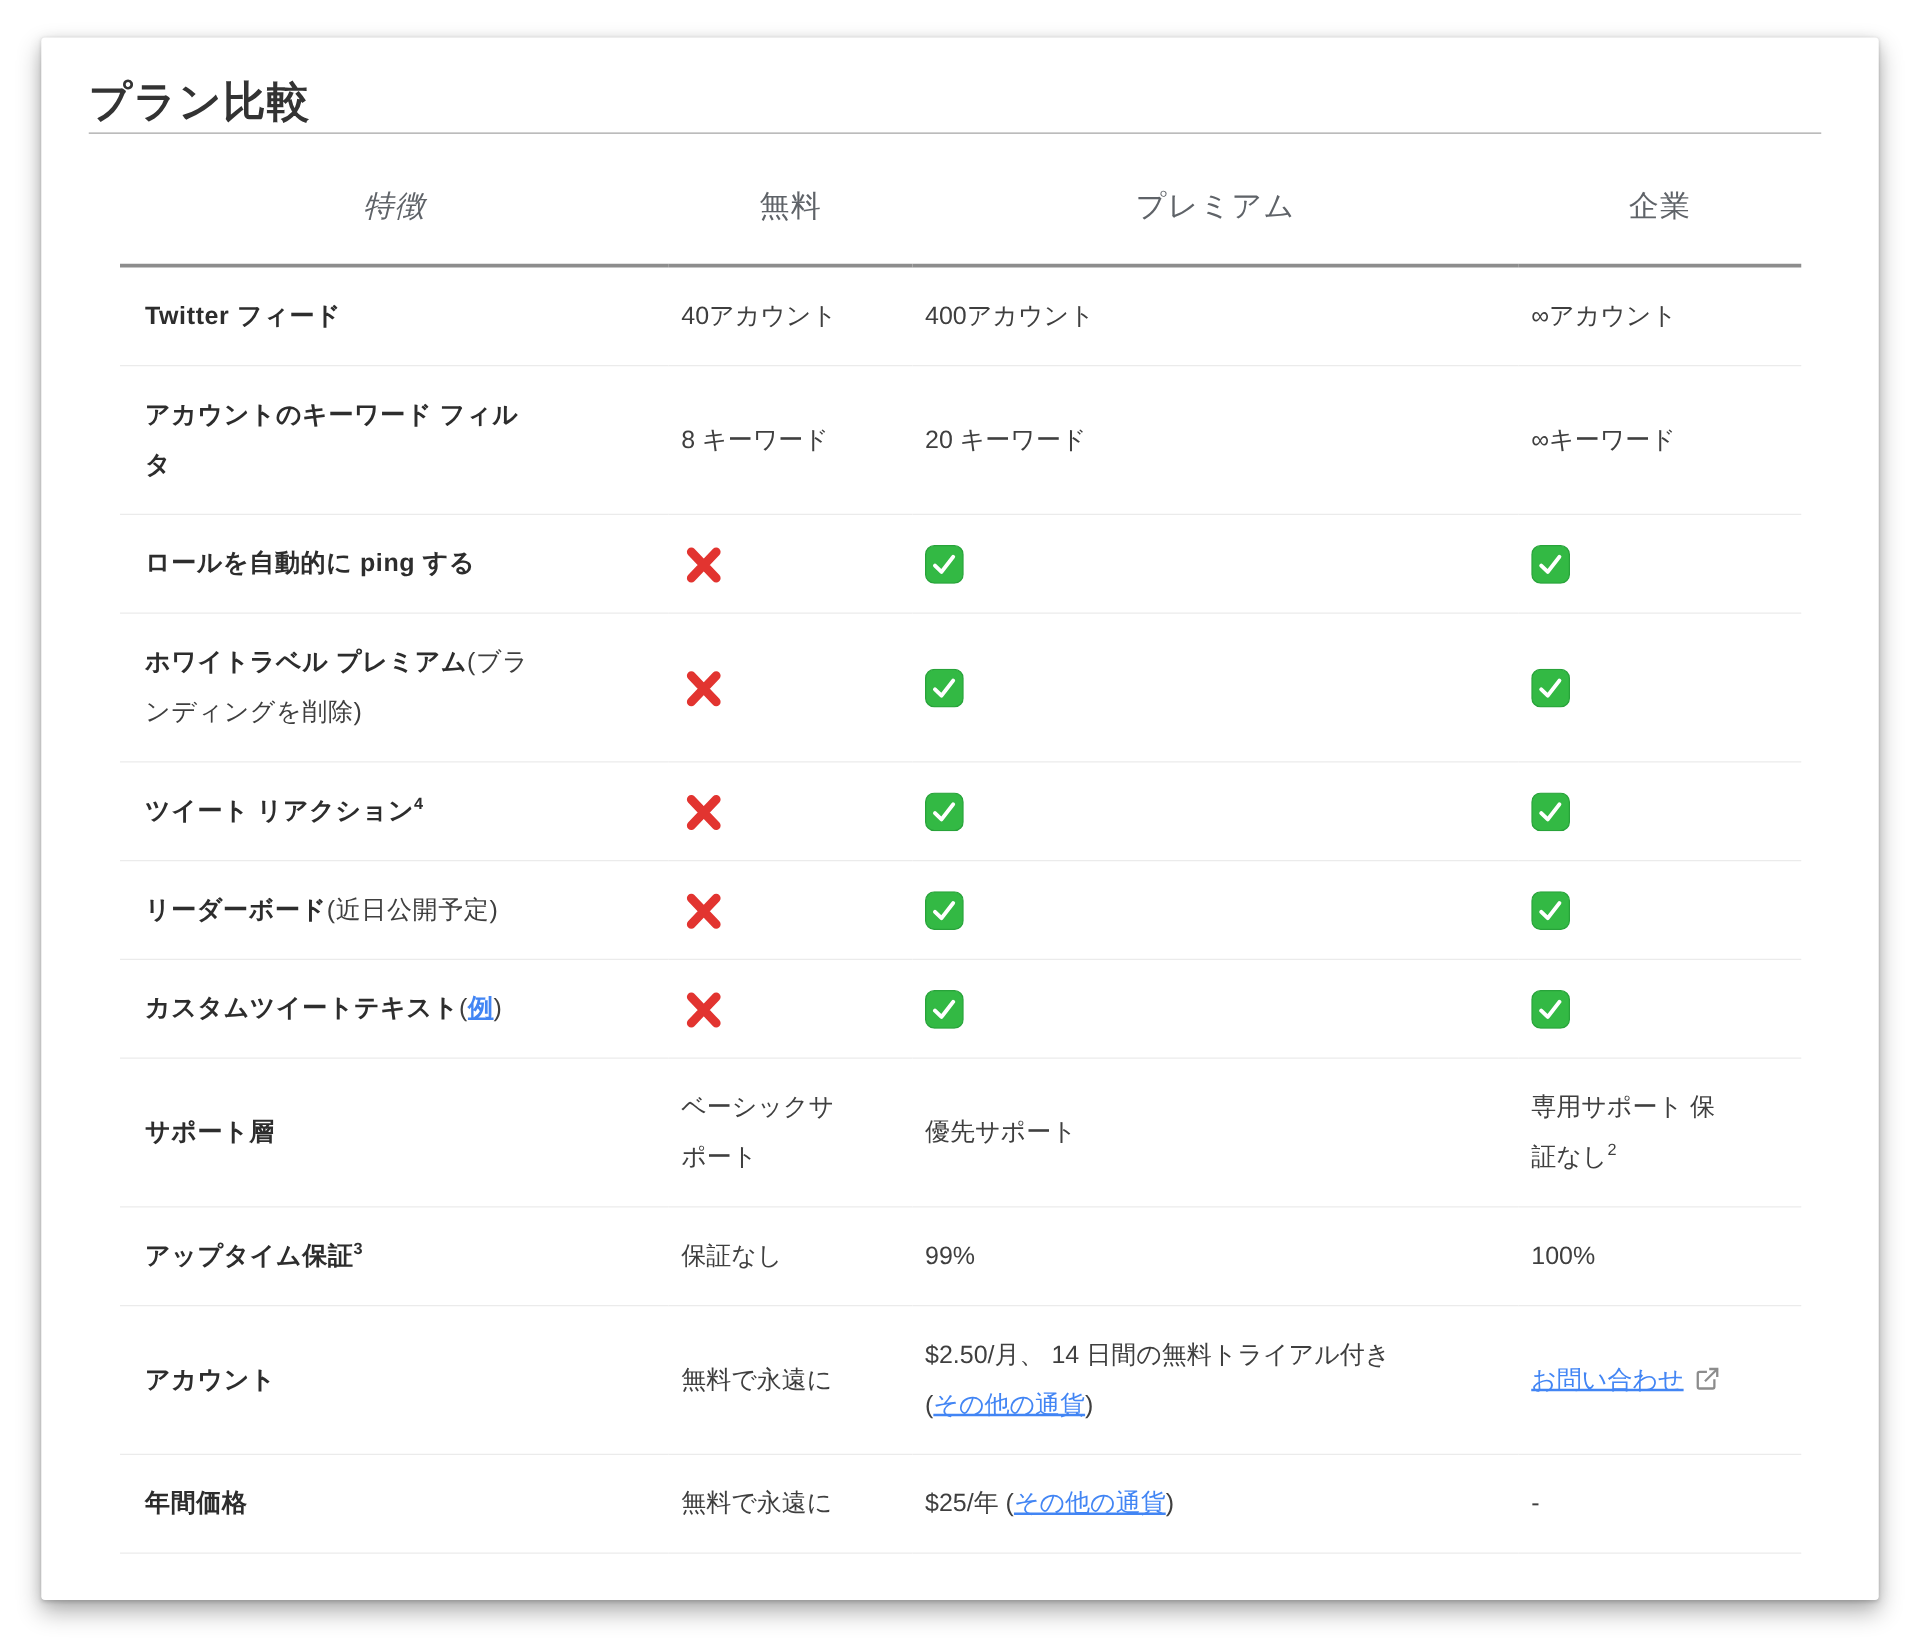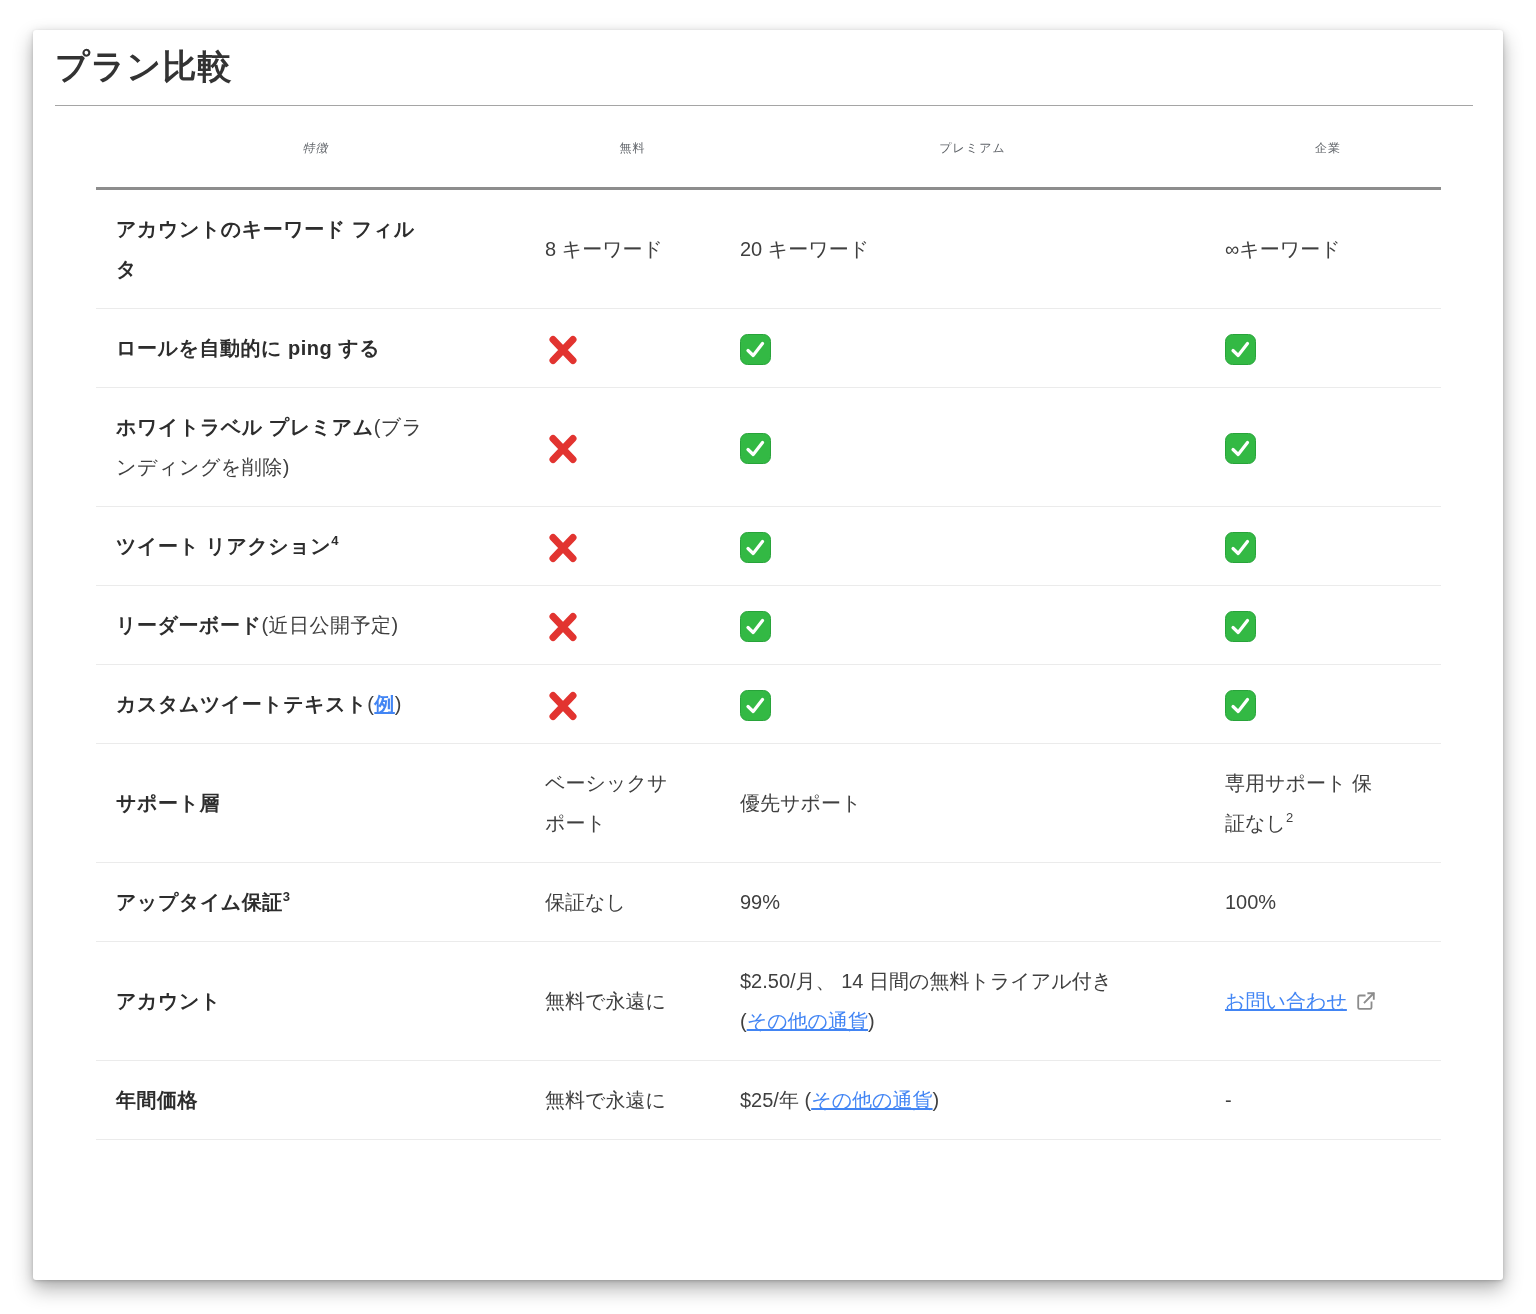--- a/index.html
+++ b/index.html
@@ -23,40 +23,40 @@
     position:absolute;
     left:33px; top:30px;
     width:1470px;
     min-height:1250px;
     background:#ffffff;
     border-radius:3px;
     box-shadow:0 1px 3px rgba(0,0,0,0.14), 0 9px 20px rgba(0,0,0,0.30), 0 2px 10px rgba(0,0,0,0.10);
     padding:14px 30px 18px 22px;
   }
   .page-title{
-    margin:0;
+    margin:16px;
     font-size:34px;
     line-height:44px;
     font-weight:700;
     color:#333333;
     letter-spacing:1px;
-    padding-bottom:17px;
+    padding-bottom:2px;
     border-bottom:1px solid #a5a5a5;
   }
   table.plans{
     border-collapse:collapse;
     table-layout:fixed;
     width:1345px;
     margin:8px 0 0 41px;
     font-size:20px;
   }
   col.c1{width:439px;} col.c2{width:195px;} col.c3{width:485px;} col.c4{width:226px;}
   thead th{
     font-weight:400;
-    font-size:12px;
+    font-size:24px;
     color:#5f6368;
     text-align:center;
     padding:26px 0 30px 0;
     border-bottom:3px solid #8d8d8d;
     letter-spacing:1px;
   }
   thead th.italic{font-style:italic;}
   tbody td{
     border-bottom:1px solid #ebebeb;
     vertical-align:middle;
@@ -114,20 +114,34 @@
       <tr>
         <th class="italic">特徴</th>
         <th>無料</th>
         <th>プレミアム</th>
         <th>企業</th>
       </tr>
     </thead>
     <tbody>
         <tr>
           <td class="feature">
+            <div class="cellwrap w1"><span>Twitter フィード</span></div>
+          </td>
+          <td>
+            <div class="cellwrap w2"><span>40アカウント</span></div>
+          </td>
+          <td>
+            <div class="cellwrap w3"><span>400アカウント</span></div>
+          </td>
+          <td>
+            <div class="cellwrap w4"><span>∞アカウント</span></div>
+          </td>
+        </tr>
+        <tr>
+          <td class="feature">
             <div class="cellwrap w1"><span>アカウントのキーワード フィルタ</span></div>
           </td>
           <td>
             <div class="cellwrap w2"><span>8 キーワード</span></div>
           </td>
           <td>
             <div class="cellwrap w3"><span>20 キーワード</span></div>
           </td>
           <td>
             <div class="cellwrap w4"><span>∞キーワード</span></div>

